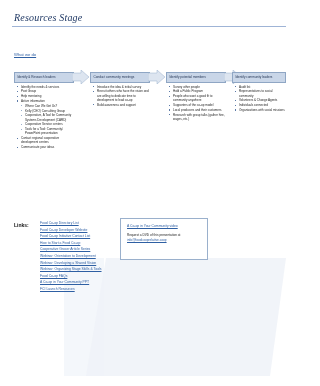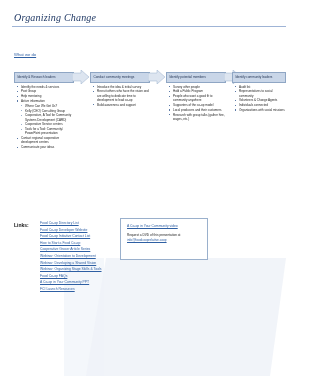--- a/index.html
+++ b/index.html
@@ -125,21 +125,21 @@
     position:absolute; left:64px; top:258px;
     width:40px; height:118px;
     background:#f4f7fb;
   }
 </style>
 </head>
 <body>
 
 <div class="page">
 
-  <div class="title">Organizing Change</div>
+  <div class="title">Resources Stage</div>
   <div class="title-rule"></div>
   <div class="subtitle">What we do</div>
 
   <div class="bg-shape2"></div>
   <div class="bg-shape"></div>
 
   <div class="col" id="col0" style="left:14px; top:72px;">
     <div class="col-head">Identify &amp; Research leaders</div>
     <div class="col-body">
       <div class="li">Identify the needs &amp; services</div>

